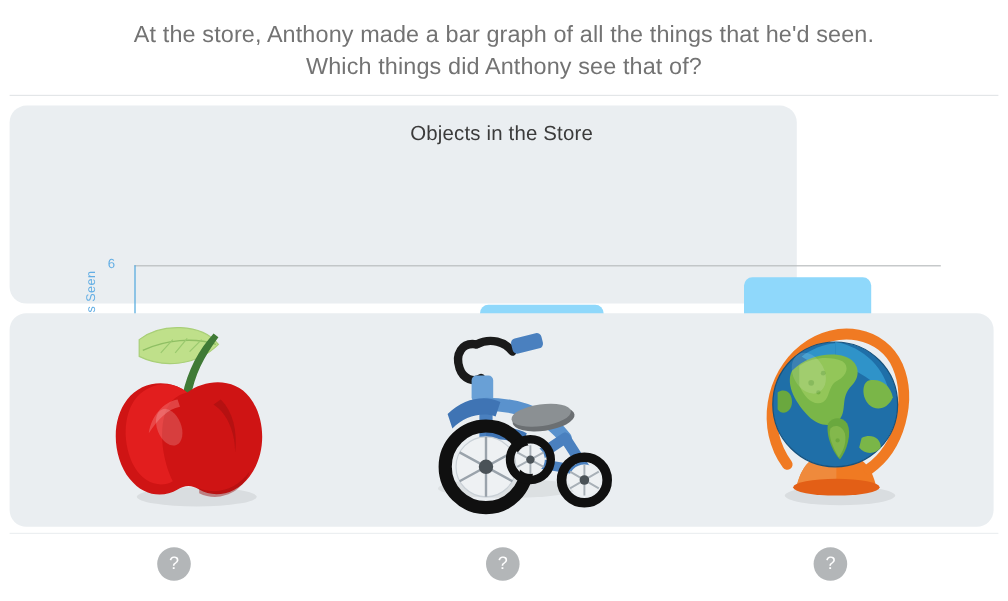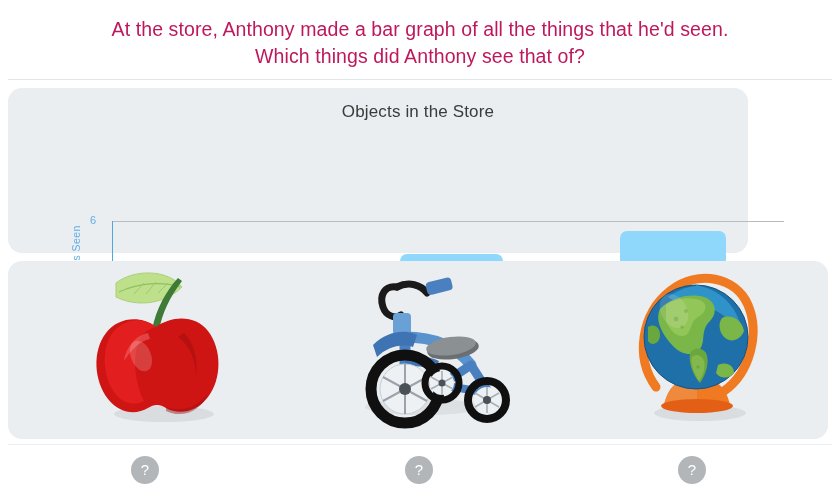--- a/index.html
+++ b/index.html
@@ -11,40 +11,40 @@
     position:relative;
   }
   #root{ position:absolute; inset:0; }
 
   
   .question-block{
     position:absolute; left:0; top:0; width:840px; height:79px;
     text-align:center;
   }
   .question-line{
-    color:#be185d;
+    color:#737373;
     font-size:19.5px;
     line-height:27px;
     letter-spacing:0.1px;
     white-space:nowrap;
   }
   .question-line.l1{ position:absolute; top:16px; left:0; width:840px; }
   .question-line.l2{ position:absolute; top:43px; left:0; width:840px; }
   .header-rule{
     position:absolute; left:8px; top:79px; width:824px; height:1px;
     background:#e3e6e8;
   }
 
   
   .panel{
     position:absolute;
     background:#eaeef1;
     border-radius:14px;
   }
-  #chart-panel{ left:8px; top:88px; width:740px; height:165px; }
+  #chart-panel{ left:8px; top:88px; width:656px; height:165px; }
   #images-panel{ left:8px; top:261px; width:820px; height:178px; }
 
   
   .chart-title{
     position:absolute; left:0; top:14px; width:820px;
     text-align:center;
     font-size:17px;
     color:#3b3b3b;
     letter-spacing:0.15px;
   }

